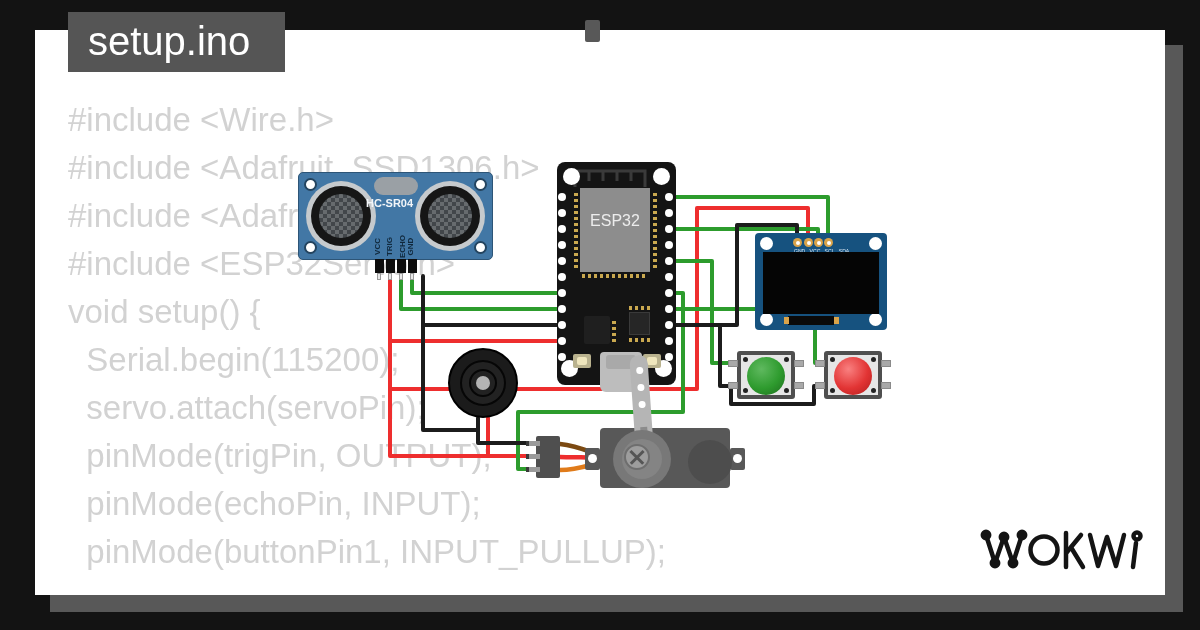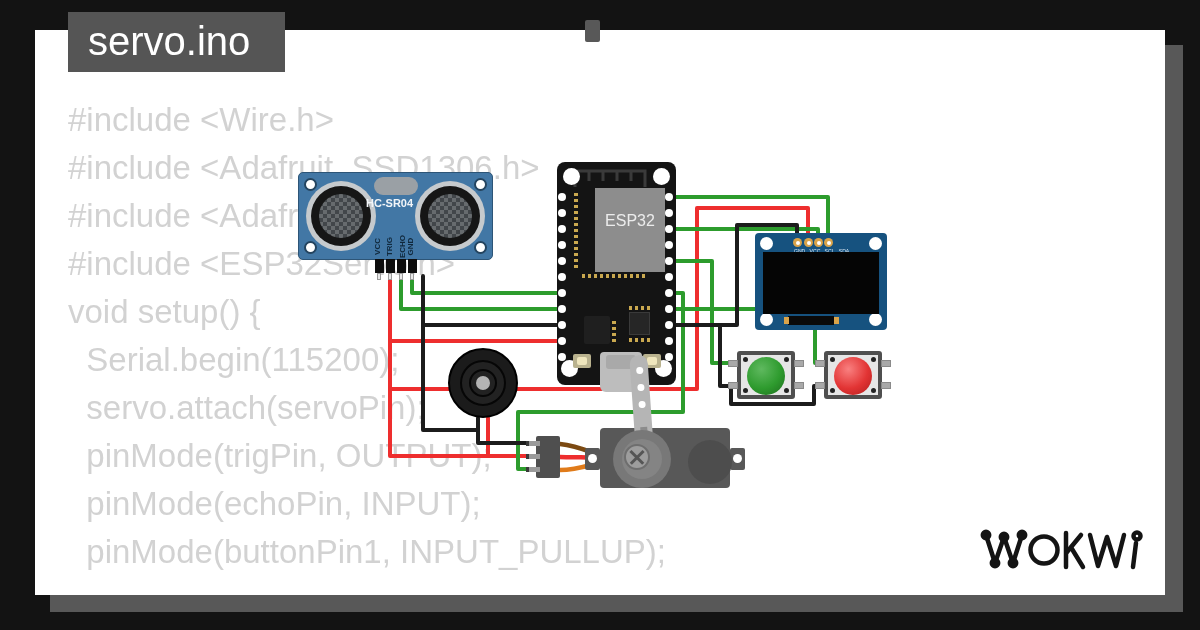--- a/index.html
+++ b/index.html
@@ -26,21 +26,21 @@
         background:repeating-conic-gradient(#676b6e 0% 25%,#42464a 0% 50%) 0 0/8px 8px}
   .srhole{position:absolute;width:13px;height:13px;border-radius:50%;background:#fff;border:2px solid #24445f;box-sizing:border-box}
   #crystal{left:75px;top:4px;width:44px;height:18px;background:#9aa0a5;border-radius:9px}
   #srlabel{left:67px;top:24px;color:#f2f5f8;font-size:11px;font-weight:bold}
   .spinlbl{position:absolute;bottom:8px;color:#10283c;font-size:8px;font-weight:bold;
            transform:rotate(-90deg);transform-origin:center}
   .hdr{position:absolute;top:86px;width:9px;height:14px;background:#0d0d0d}
   .stub{position:absolute;top:100px;width:4px;height:7px;background:#e8e8e8;border:1px solid #9a9a9a;box-sizing:border-box}
   
   #esp{left:557px;top:162px;width:119px;height:223px;background:var(--esp-board,#141414);border-radius:8px}
-  #espchip{left:38px;top:26px;width:70px;height:84px;background:#8d8d8d;text-align:center;
+  #espchip{left:23px;top:26px;width:70px;height:84px;background:#8d8d8d;text-align:center;
            color:#ececec;font-size:16px;padding-top:24px;box-sizing:border-box}
   .goldrow{position:absolute;background:repeating-linear-gradient(90deg,#c9a84f 0 3px,transparent 3px 6px);height:4px}
   .goldcol{position:absolute;background:repeating-linear-gradient(0deg,#c9a84f 0 3px,transparent 3px 6px);width:4px}
   .pincol{position:absolute;display:flex;flex-direction:column;gap:8px}
   .pincol i{width:8px;height:8px;border-radius:50%;background:#fff}
   #reg{left:27px;top:154px;width:26px;height:28px;background:#1f1f1f;border-radius:2px}
   #qfn{left:72px;top:150px;width:21px;height:23px;background:#262626;border:1px solid #3a3a3a;box-sizing:border-box}
   .tanbtn{position:absolute;width:18px;height:14px;background:#b9b28e;border-radius:2px}
   .tanbtn i{position:absolute;left:4px;top:3px;width:10px;height:8px;background:#efe6bd;border-radius:2px;display:block}
   #usb{left:43px;top:190px;width:42px;height:40px;background:#bdbdbd;border-radius:4px 4px 6px 6px}
@@ -87,21 +87,21 @@
 </style>
 </head>
 <body>
 
 <div id="root">
   <div id="shadow" class="abs"></div>
   <div id="page" class="abs">
     <div id="code" class="abs"><div>#include &lt;Wire.h&gt;</div><div>#include &lt;Adafruit_SSD1306.h&gt;</div><div>#include &lt;Adafruit_GFX.h&gt;</div><div>#include &lt;ESP32Servo.h&gt;</div><div></div><div>void setup() {</div><div>  Serial.begin(115200);</div><div>  servo.attach(servoPin);</div><div>  pinMode(trigPin, OUTPUT);</div><div>  pinMode(echoPin, INPUT);</div><div>  pinMode(buttonPin1, INPUT_PULLUP);</div></div>
   </div>
 
-  <div id="tab" class="abs">servo.ino</div>
+  <div id="tab" class="abs">setup.ino</div>
 
   <svg id="wires" class="abs" width="1200" height="630">
     <polyline style="stroke:var(--wire-red)" points="390,276 390,456 530,456"></polyline>
     <polyline style="stroke:var(--wire-red)" points="390,341 566,341"></polyline>
     <polyline style="stroke:var(--wire-red)" points="390,389 697,389 697,208 808,208 808,240"></polyline>
     <polyline style="stroke:var(--wire-red)" points="488,418 488,456"></polyline>
     <polyline style="stroke:var(--wire-green)" points="412,276 412,293 566,293"></polyline>
     <polyline style="stroke:var(--wire-green)" points="401,276 401,309 566,309"></polyline>
     <polyline style="stroke:var(--wire-green)" points="670,197 828,197 828,240"></polyline>
     <polyline style="stroke:var(--wire-green)" points="670,229 818,229 818,240"></polyline>

